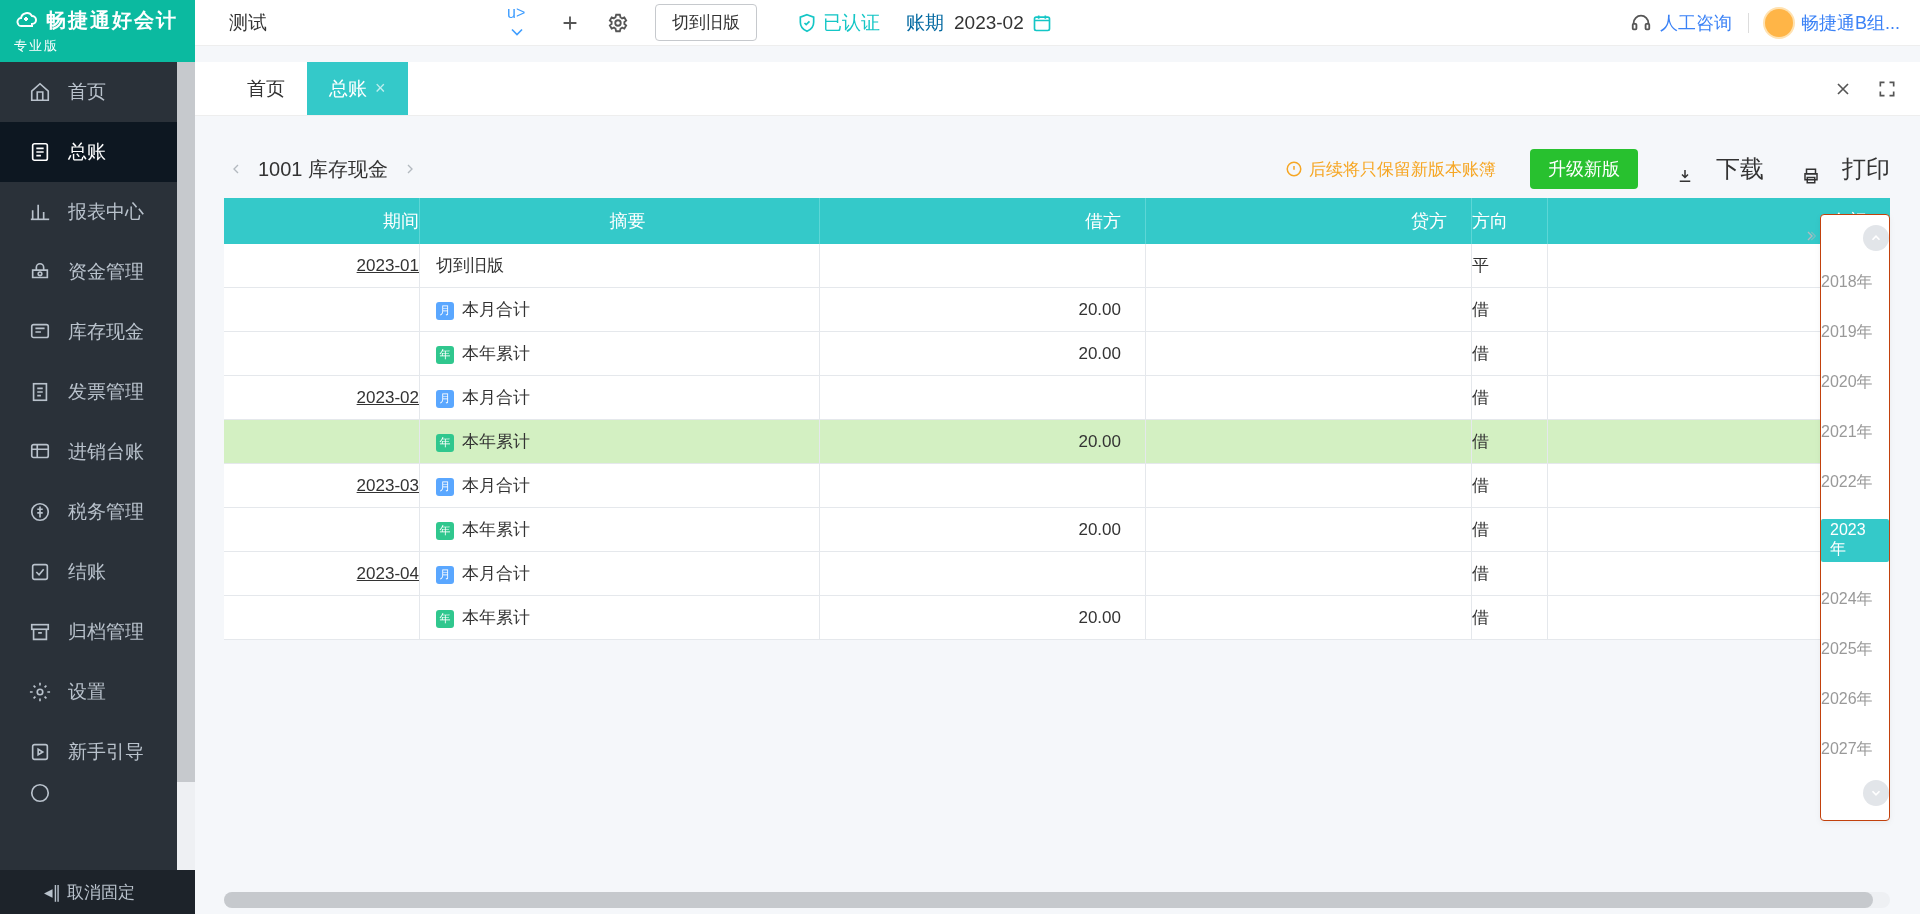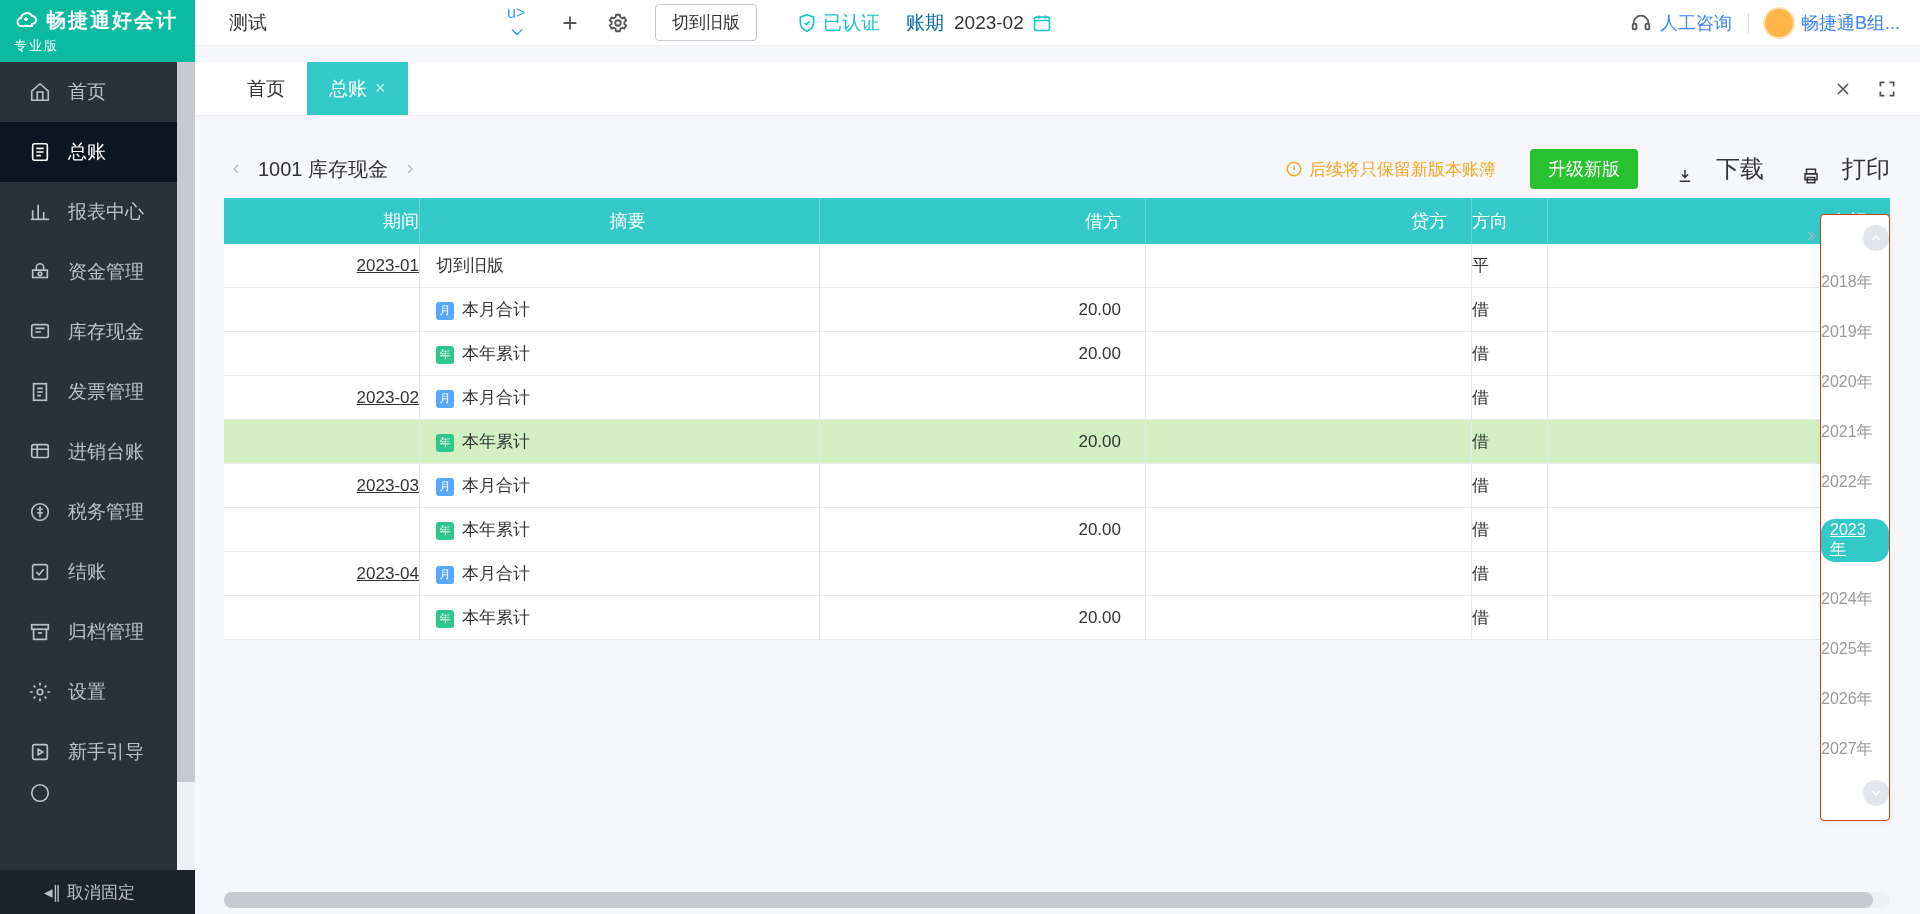--- a/index.html
+++ b/index.html
@@ -70,21 +70,21 @@
 .period-link { text-decoration:underline; color:#333; cursor:pointer; }
 .sum-ico { display:inline-flex; align-items:center; justify-content:center; width:18px; height:18px; border-radius:3px; color:#fff; font-size:11px; margin-right:8px; vertical-align:middle; }
 .sum-ico.blue { background:#5aa7ff; }
 .sum-ico.green { background:#30c78e; }
 .row-hl td { background:#d3f0c2; }
 
 
 .ystrip { position:absolute; right:30px; top:214px; width:70px; background:#fff; border:1px solid #c2410c; border-radius:4px; box-shadow:0 2px 6px rgba(0,0,0,.05); display:flex; flex-direction:column; align-items:flex-end; padding:6px 0 10px; gap:2px; }
 .ystrip .yarrow { width:26px; height:26px; border-radius:50%; background:#e2e5e9; color:#fff; display:flex; align-items:center; justify-content:center; cursor:pointer; margin:4px 0; }
 .yitem { font-size:16px; color:#999; height:50px; display:flex; align-items:center; cursor:pointer; }
-.yitem.sel { background:#34c9c9; color:#fff; border-radius:14px; padding:2px 9px; height:auto; margin:12px 0;text-decoration:underline; }
+.yitem.sel { background:#34c9c9; color:#fff; border-radius:2px; padding:2px 9px; height:auto; margin:12px 0; }
 .collapse { position:absolute; right:100px; top:218px; width:20px; height:36px; display:flex; align-items:center; justify-content:center; color:#b3b9bf; cursor:pointer; }
 
 
 .hbar { position:absolute; left:224px; right:30px; bottom:6px; height:16px; background:#eef0f3; border-radius:8px; }
 .hthumb { height:100%; width:99%; background:#c6c9cd; border-radius:8px; }
 
 svg { display:block; }
 </style>
 </head>
 <body>

